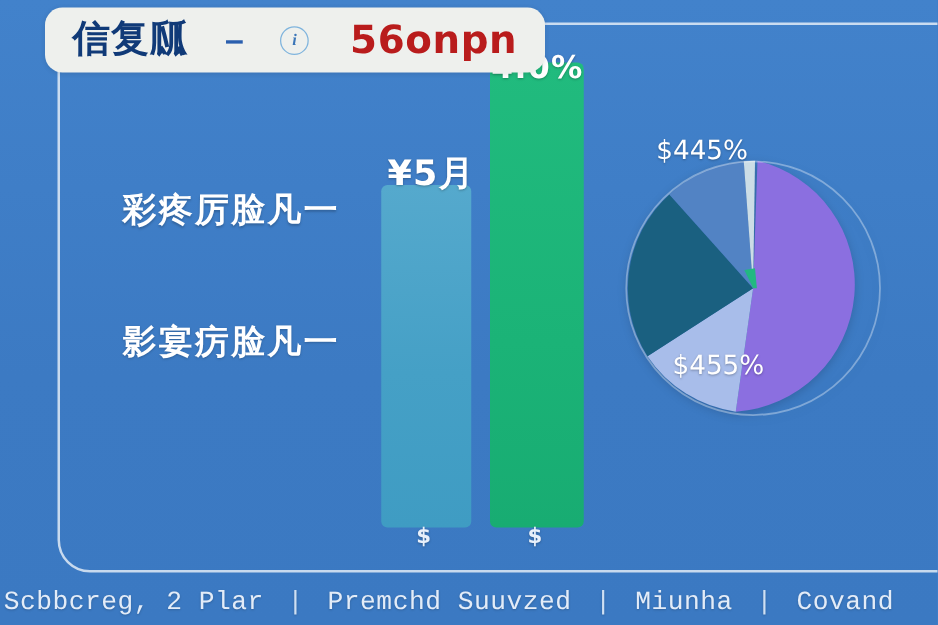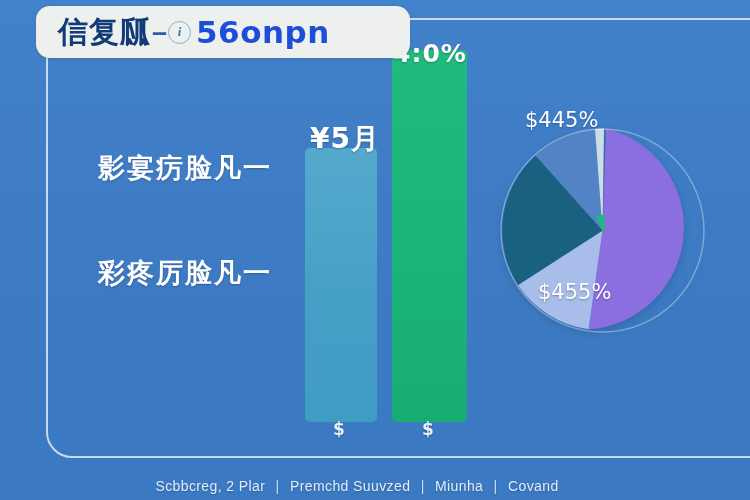--- a/index.html
+++ b/index.html
@@ -23,40 +23,40 @@
 
   
   .pill{
     position:absolute;left:36px;top:6px;
     height:52px;min-width:330px;
     background:#eef0ed;
     border-radius:14px;
     display:flex;align-items:center;
     padding:0 22px;
     box-shadow:0 1px 4px rgba(0,0,0,.10);
-    gap:0;
+    gap:28px;
     z-index:6;
   }
   .pill-cn{
     font-size:30px;font-weight:700;color:#103a78;
     letter-spacing:1px;line-height:1;
     font-family:"DejaVu Sans","Liberation Sans",sans-serif;
   }
   .pill-dash{font-size:27px;font-weight:600;color:#2a5fae;line-height:1;margin:0 1px;}
   .info-icon{
     width:21px;height:21px;border-radius:50%;
     border:1.6px solid #7fb4dd;
     display:flex;align-items:center;justify-content:center;
     color:#3b76b8;font-size:13px;font-weight:700;
     font-style:italic;
     font-family:"Liberation Serif",serif;
     flex:0 0 auto;
   }
   .pill-code{
-    font-size:31px;font-weight:700;color:#1d4ed8;
+    font-size:31px;font-weight:700;color:#b91c1c;
     letter-spacing:.5px;line-height:1;margin-left:5px;
     font-family:"DejaVu Sans","Liberation Sans",sans-serif;
   }
 
   
   .left-lines{position:absolute;left:70px;top:150px;width:230px;z-index:4;}
   .cn-line{
     color:#ffffff;
     font-size:27px;font-weight:700;
     letter-spacing:2px;
@@ -101,45 +101,45 @@
   }
   .pl-top{left:525px;top:108px;font-size:21px;}
   .pl-left{left:538px;top:280px;font-size:21px;}
   .pl-main{left:618px;top:278px;font-size:22px;}
 
   
   .footer{
     position:absolute;left:0;bottom:6px;width:714px;
     text-align:center;
     color:#e3ecf8;
-    font-size:14px;letter-spacing:.4px;
+    font-size:21px;letter-spacing:.4px;
     text-shadow:0 1px 2px rgba(0,0,0,.20);
-    font-family:Liberation Sans, sans-serif;
+    font-family:Liberation Mono, monospace;
     white-space:nowrap;
   }
   .footer span{padding:0 3px;}
   .sep{color:#cfe0f3;padding:0 5px;}
 </style>
 </head>
 <body>
 
 <div id="stage">
 
   <div class="frame"></div>
 
   <div class="pill">
     <span class="pill-cn">信复㼌</span>
     <span class="pill-dash">–</span>
     <span class="info-icon">i</span>
     <span class="pill-code">56onpn</span>
   </div>
 
   <div class="left-lines">
+    <div class="cn-line">彩疼厉脸凡一</div>
     <div class="cn-line">影宴疠脸凡一</div>
-    <div class="cn-line">彩疼厉脸凡一</div>
   </div>
 
   <div class="bars">
     <div class="bar bar-a"></div>
     <div class="bar bar-b"></div>
     <div class="bar-label label-a">¥5月</div>
     <div class="bar-label label-b">4:0%</div>
     <div class="axis-glyph glyph-a">$</div>
     <div class="axis-glyph glyph-b">$</div>
   </div>

